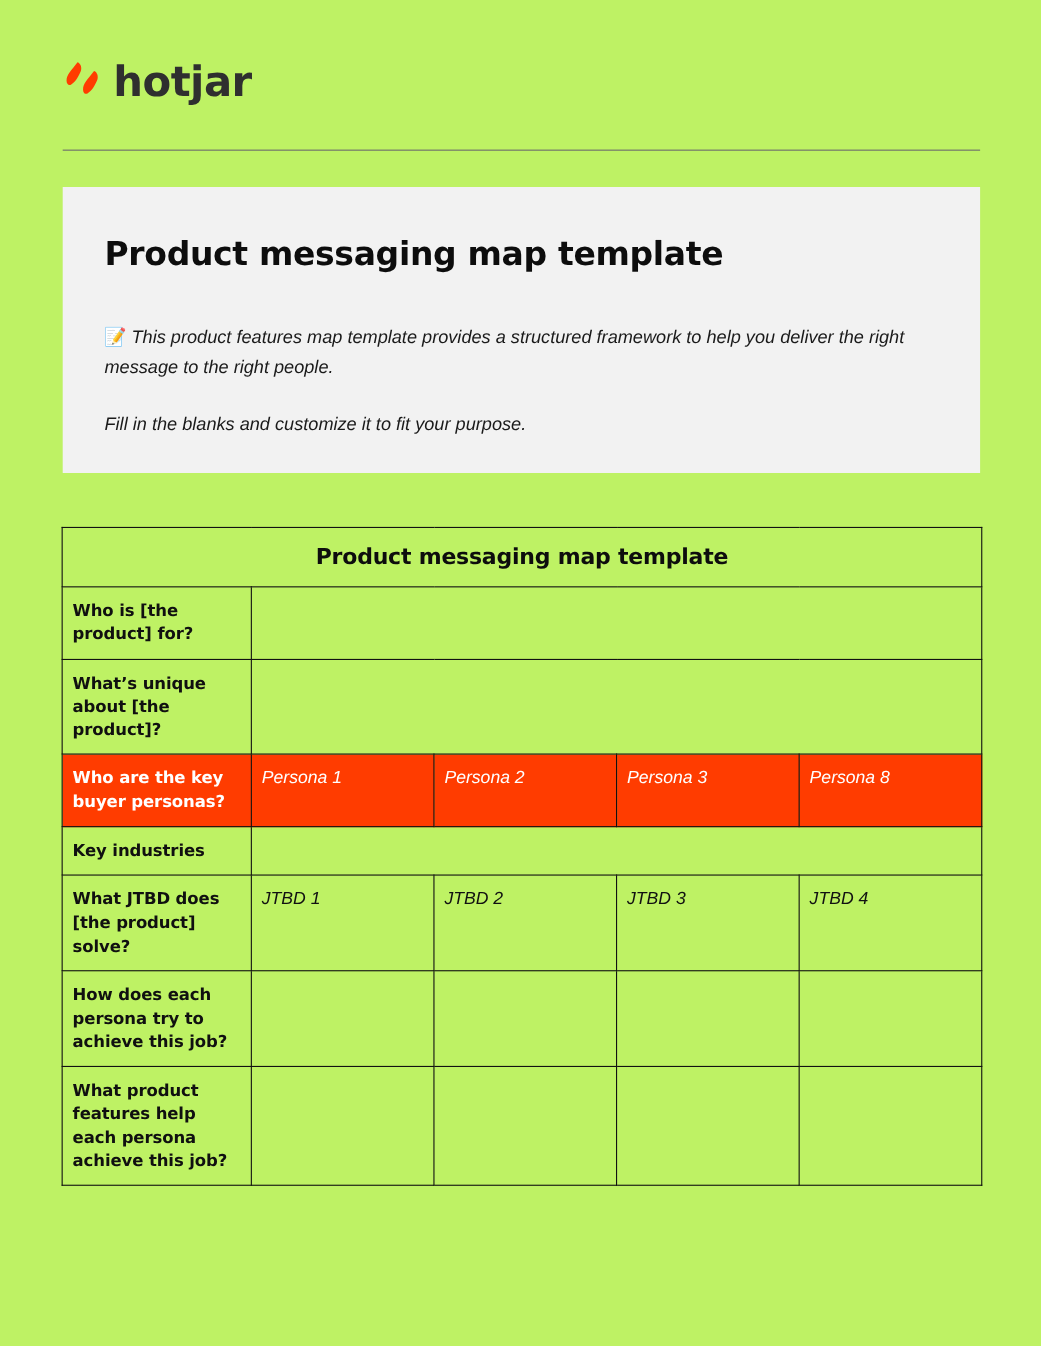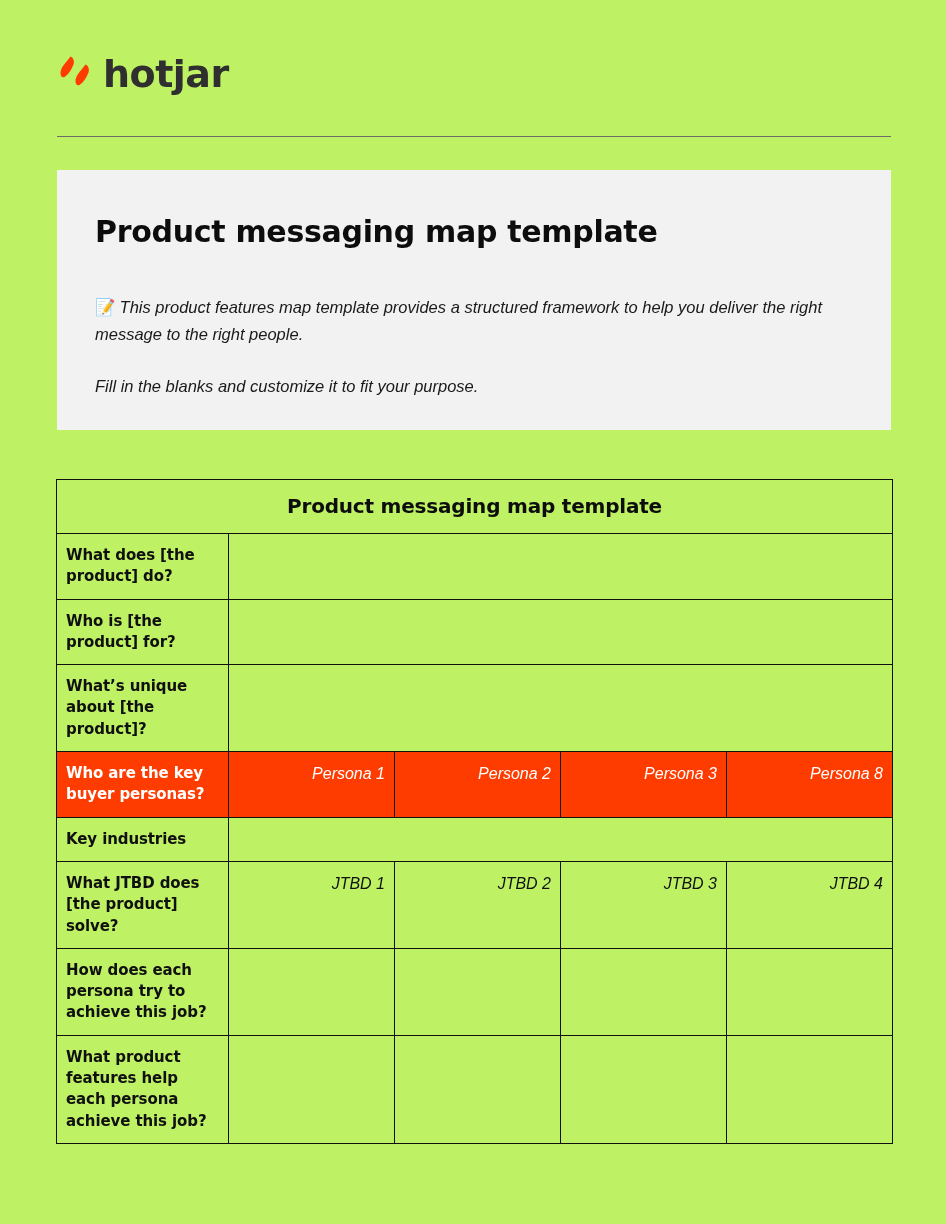--- a/index.html
+++ b/index.html
@@ -128,21 +128,21 @@
   .label-cell {
     font-size: 15px;
     font-weight: 700;
     color: #101010;
     line-height: 1.42;
     letter-spacing: -0.1px;
     font-family: "DejaVu Sans", sans-serif;
   }
 
   .value-cell {
-    text-align: right;
+    text-align: left;
     font-size: 16px;
     font-style: italic;
     color: #111111;
     padding-top: 13px !important;
   }
 
   tr.persona-row td {
     background: #ff3c00;
   }
   tr.persona-row .label-cell { color: #ffffff; }
@@ -187,24 +187,20 @@
           <col class="c-p">
           <col class="c-p">
           <col class="c-p">
           <col class="c-p">
       </colgroup>
       <tbody>
         <tr>
           <td class="title-cell h-title" colspan="5">Product messaging map template</td>
         </tr>
 
-        <tr>
-          <td class="label-cell h-2line">What does [the product] do?</td>
-          <td class="value-cell" colspan="4"></td>
-        </tr>
 
         <tr>
           <td class="label-cell h-2line">Who is [the product] for?</td>
           <td class="value-cell" colspan="4"></td>
         </tr>
 
         <tr>
           <td class="label-cell h-3line">What’s unique about [the product]?</td>
           <td class="value-cell" colspan="4"></td>
         </tr>

